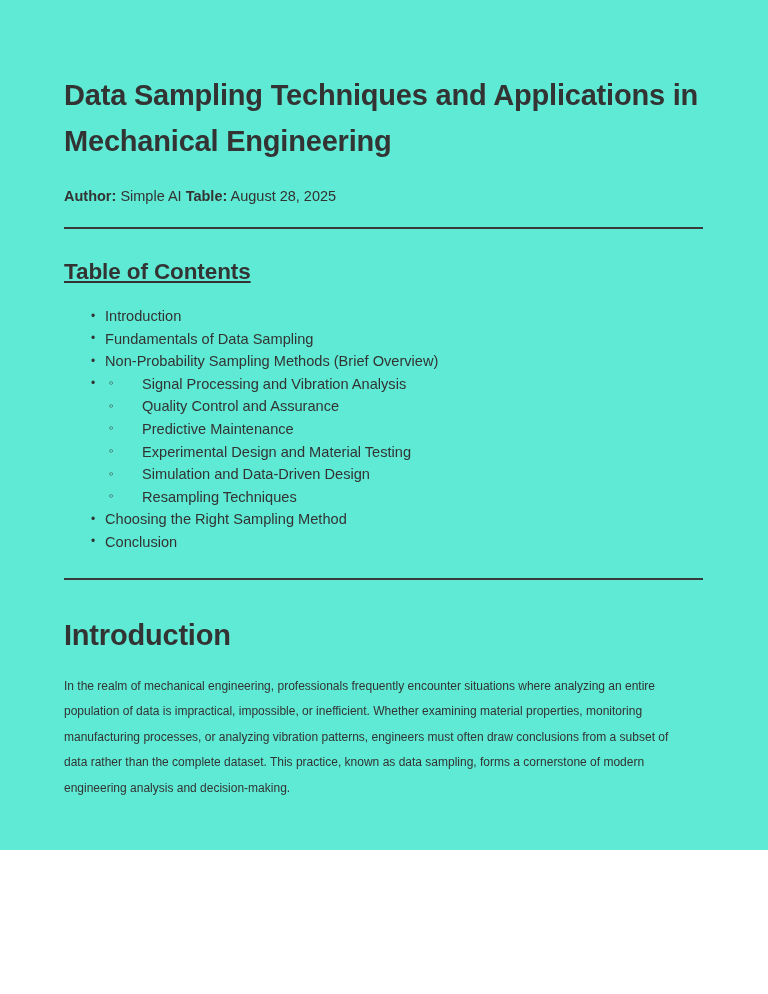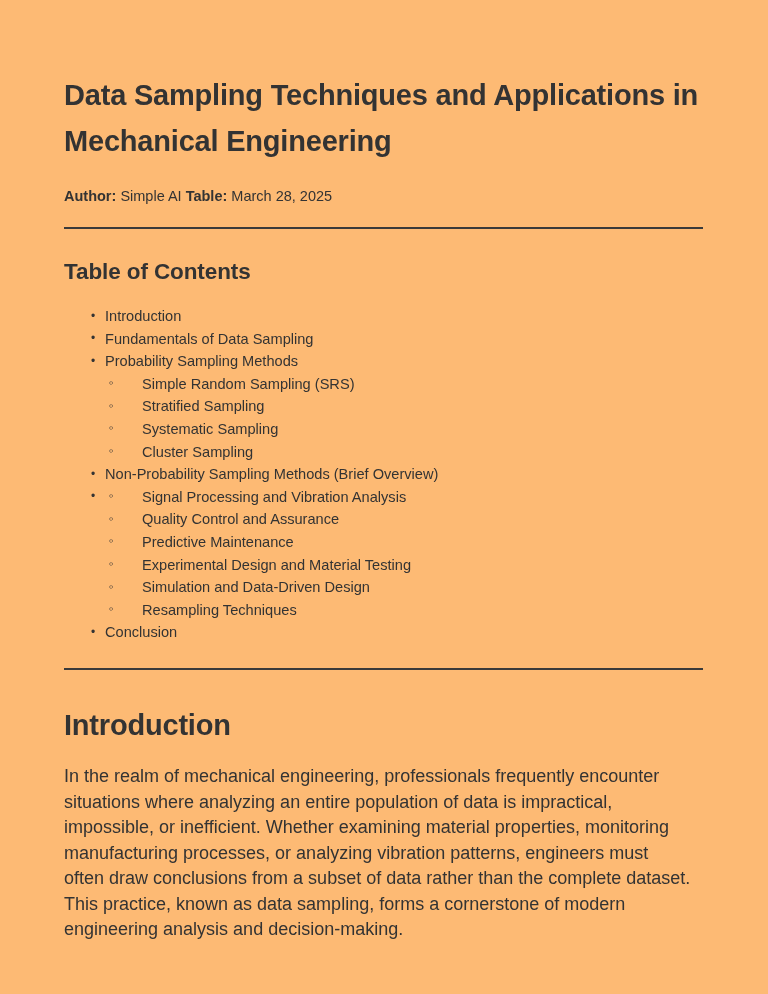--- a/index.html
+++ b/index.html
@@ -11,23 +11,23 @@
     width: 768px;
     height: 994px;
     font-family: "Liberation Sans", sans-serif;
     color: #333333;
     -webkit-font-smoothing: antialiased;
     overflow: hidden;
   }
   .page {
     box-sizing: border-box;
     width: 768px;
-    height: 994px;
+    height: 850px;
     padding: 64px 35px 0 64px;
-    background: #fdba74;
+    background: #5eead4;
   }
   .doc-title {
     font-size: 29px;
     line-height: 46px;
     font-weight: bold;
     color: #333333;
     letter-spacing: -0.2px;
     margin: 0;
     padding-top: 8px;
   }
@@ -49,20 +49,21 @@
   .rule-2 {
     margin-top: 24px;
   }
   .h2 {
     font-size: 22.5px;
     line-height: 30px;
     font-weight: bold;
     color: #333333;
     letter-spacing: -0.1px;
     margin: 28px 0 0 0;
+    text-decoration: underline;
   }
   .h1-section {
     font-size: 29px;
     line-height: 38px;
     font-weight: bold;
     color: #333333;
     letter-spacing: -0.2px;
     margin: 36px 0 0 0;
   }
   .toc {
@@ -97,64 +98,59 @@
   }
   .toc-sub li::before {
     content: "\25E6";
     position: absolute;
     left: 4px;
     top: -0.5px;
     font-size: 13px;
     color: #333333;
   }
   .body-text {
-    font-size: 18px;
+    font-size: 12px;
     line-height: 25.6px;
     color: #333333;
     margin: 20px 15px 0 0;
     width: 628px;
     text-align: left;
   }
 </style>
 </head>
 <body>
 
 <div class="page">
 
   <h1 class="doc-title">Data Sampling Techniques and Applications in Mechanical Engineering</h1>
 
   <p class="byline">
     <span class="lbl">Author:</span>
     <span>Simple AI</span>
     <span class="lbl">Table:</span>
-    <span>March 28, 2025</span>
+    <span>August 28, 2025</span>
   </p>
 
   <hr class="rule">
 
   <h2 class="h2">Table of Contents</h2>
 
   <ul class="toc" id="toc-root">
       <li><span>Introduction</span></li>
       <li><span>Fundamentals of Data Sampling</span></li>
-      <li><span>Probability Sampling Methods</span><ul class="toc-sub">
-          <li><span>Simple Random Sampling (SRS)</span></li>
-          <li><span>Stratified Sampling</span></li>
-          <li><span>Systematic Sampling</span></li>
-          <li><span>Cluster Sampling</span></li>
-        </ul></li>
       <li><span>Non-Probability Sampling Methods (Brief Overview)</span></li>
       <li><ul class="toc-sub">
           <li><span>Signal Processing and Vibration Analysis</span></li>
           <li><span>Quality Control and Assurance</span></li>
           <li><span>Predictive Maintenance</span></li>
           <li><span>Experimental Design and Material Testing</span></li>
           <li><span>Simulation and Data-Driven Design</span></li>
           <li><span>Resampling Techniques</span></li>
         </ul></li>
+      <li><span>Choosing the Right Sampling Method</span></li>
       <li><span>Conclusion</span></li>
     </ul>
 
   <hr class="rule rule-2">
 
   <h1 class="h1-section">Introduction</h1>
 
   <p class="body-text">In the realm of mechanical engineering, professionals frequently encounter situations where analyzing an entire population of data is impractical, impossible, or inefficient. Whether examining material properties, monitoring manufacturing processes, or analyzing vibration patterns, engineers must often draw conclusions from a subset of data rather than the complete dataset. This practice, known as data sampling, forms a cornerstone of modern engineering analysis and decision-making.</p>
 
 </div>

